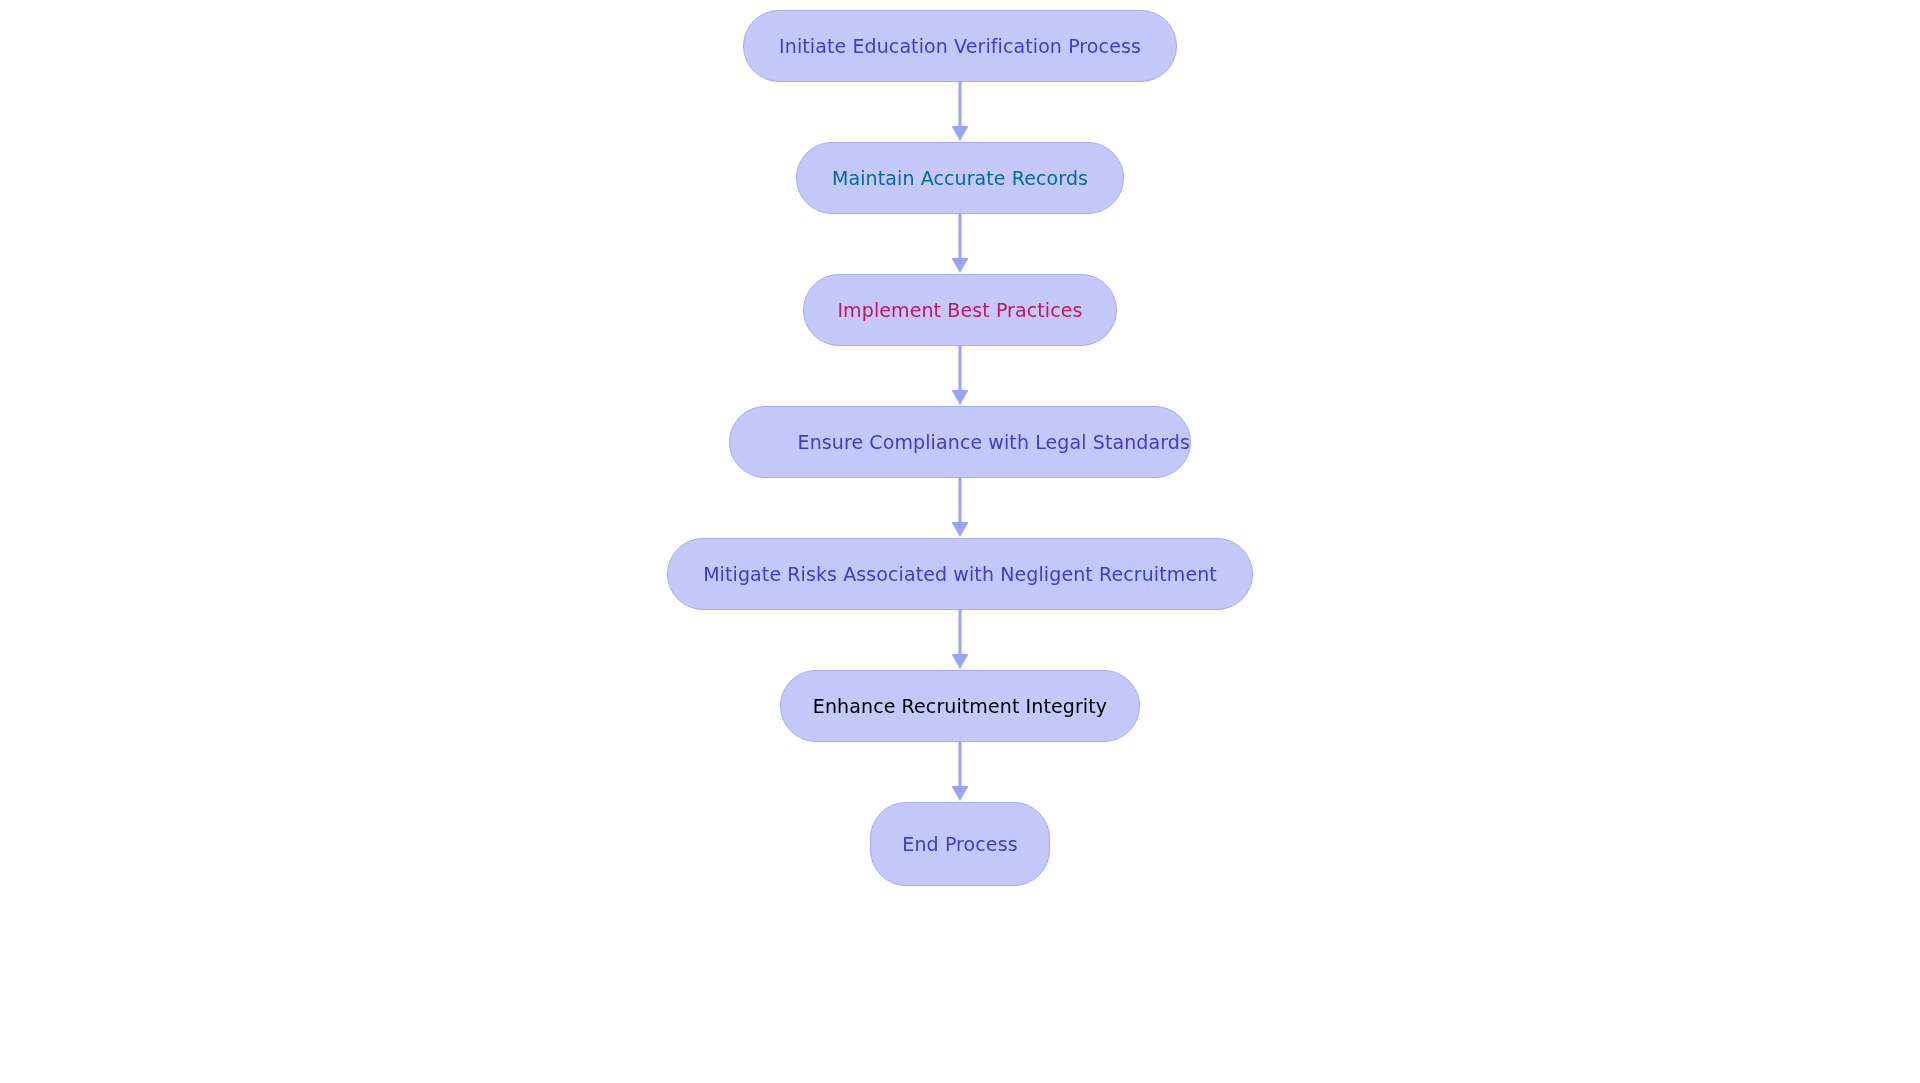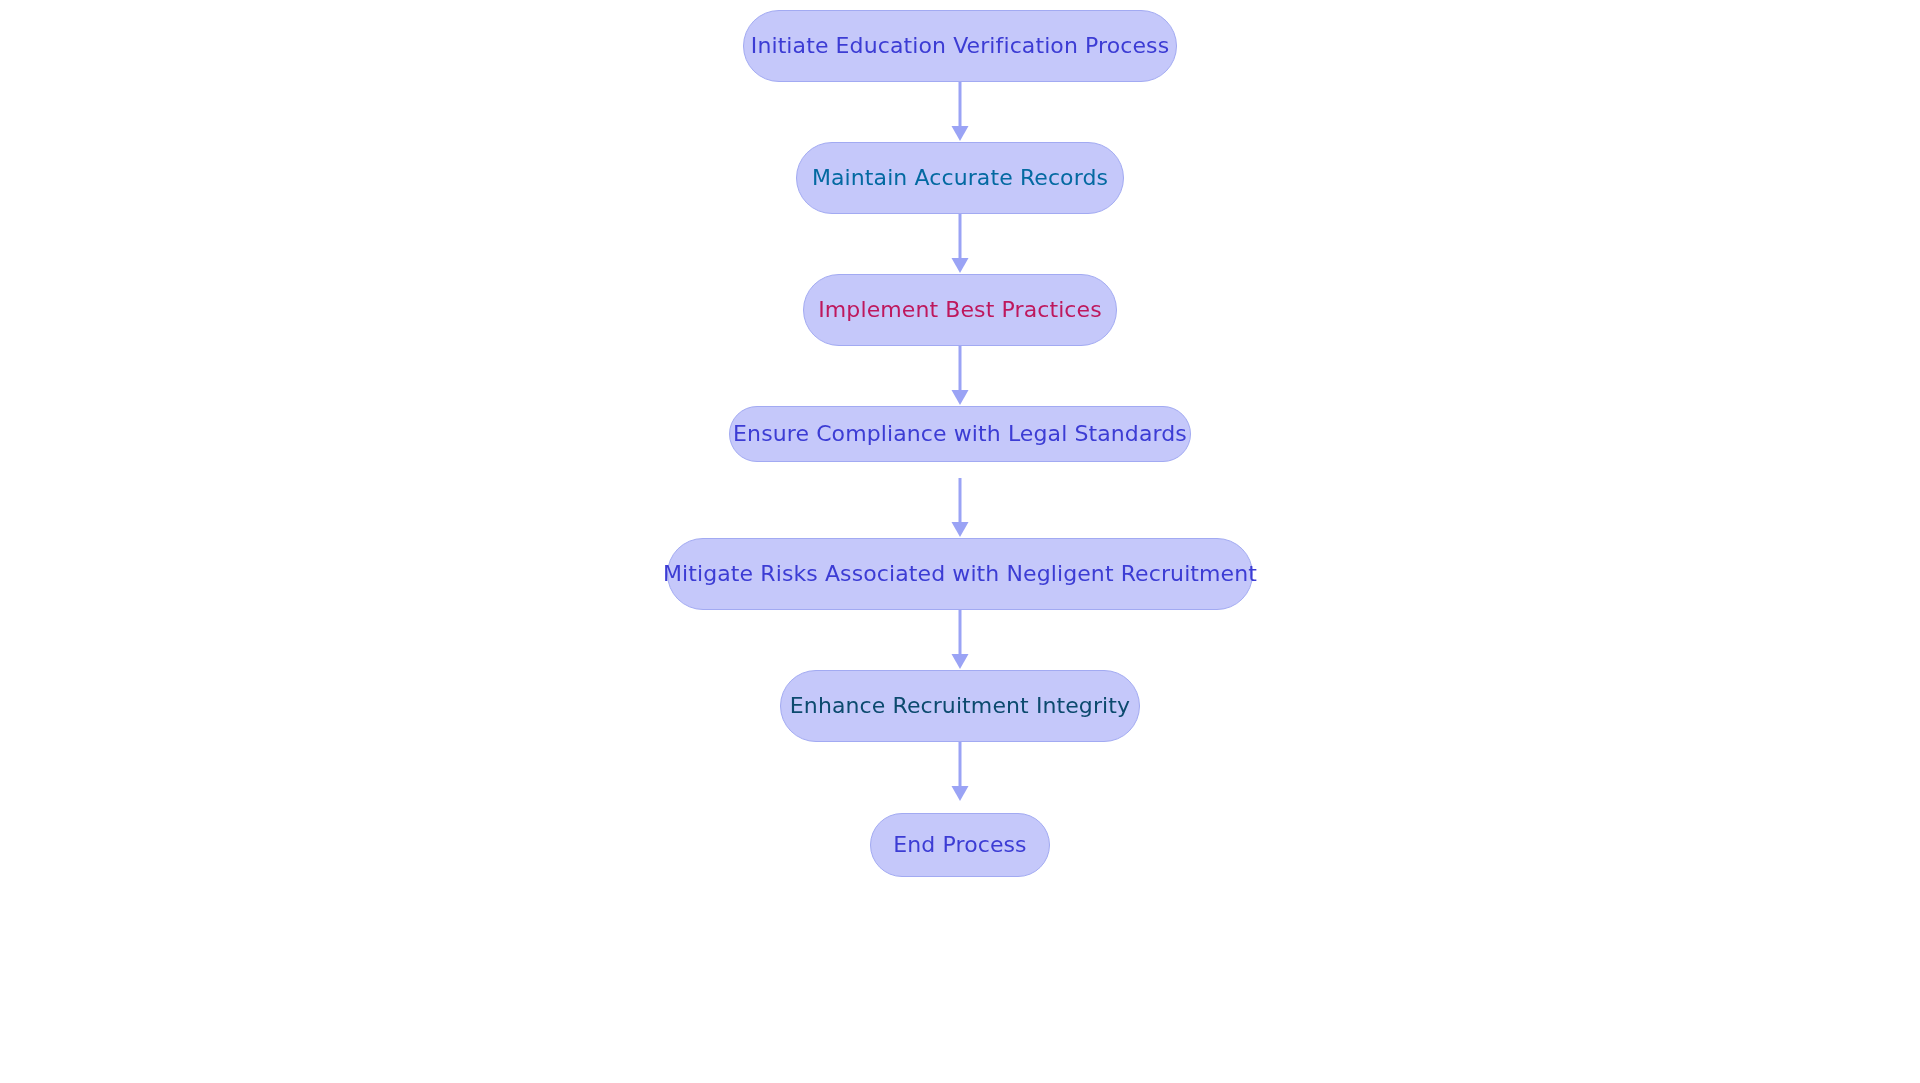--- a/index.html
+++ b/index.html
@@ -48,21 +48,21 @@
     border-radius: 36px;
     background: #c5c8fa;
     border: 1px solid #a2aaf2;
     display: flex;
     align-items: center;
     justify-content: center;
     transform: translateX(-50%);
   }
 
   .node-label {
-    font-size: 22px;
+    font-size: 19px;
     line-height: 1;
     color: #3c3cd4;
     white-space: nowrap;
     letter-spacing: 0.1px;
     font-weight: 400;
   }
 </style>
 </head>
 <body style="background: rgb(255, 255, 255);">
 
@@ -98,27 +98,27 @@
   <div class="nodes-layer">
       <div class="node" style="left: 960px; top: 10px; width: 434px; height: 72px; border-radius: 36px; background: rgb(197, 200, 250); border-color: rgb(162, 170, 242);">
         <span class="node-label" style="color: rgb(60, 60, 212);">Initiate Education Verification Process</span>
       </div>
       <div class="node" style="left: 960px; top: 142px; width: 328px; height: 72px; border-radius: 36px; background: rgb(197, 200, 250); border-color: rgb(162, 170, 242);">
         <span class="node-label" style="color: #0369a1;">Maintain Accurate Records</span>
       </div>
       <div class="node" style="left: 960px; top: 274px; width: 314px; height: 72px; border-radius: 36px; background: rgb(197, 200, 250); border-color: rgb(162, 170, 242);">
         <span class="node-label" style="color: #be185d;">Implement Best Practices</span>
       </div>
-      <div class="node" style="left: 960px; top: 406px; width: 462px; height: 56px; border-radius: 36px; background: rgb(197, 200, 250); border-color: rgb(162, 170, 242);">
+      <div class="node" style="left: 960px; top: 406px; width: 462px; height: 72px; border-radius: 36px; background: rgb(197, 200, 250); border-color: rgb(162, 170, 242); justify-content: flex-end;">
         <span class="node-label" style="color: rgb(60, 60, 212);">Ensure Compliance with Legal Standards</span>
       </div>
       <div class="node" style="left: 960px; top: 538px; width: 586px; height: 72px; border-radius: 36px; background: rgb(197, 200, 250); border-color: rgb(162, 170, 242);">
         <span class="node-label" style="color: rgb(60, 60, 212); text-align: right;">Mitigate Risks Associated with Negligent Recruitment</span>
       </div>
       <div class="node" style="left: 960px; top: 670px; width: 360px; height: 72px; border-radius: 36px; background: rgb(197, 200, 250); border-color: rgb(162, 170, 242);">
-        <span class="node-label" style="color: #0c4a6e;">Enhance Recruitment Integrity</span>
+        <span class="node-label" style="color: #000000;">Enhance Recruitment Integrity</span>
       </div>
-      <div class="node" style="left: 960px; top: 802px; width: 180px; height: 64px; border-radius: 36px; background: rgb(197, 200, 250); border-color: rgb(162, 170, 242); margin-top: 11px;">
+      <div class="node" style="left: 960px; top: 802px; width: 180px; height: 84px; border-radius: 36px; background: rgb(197, 200, 250); border-color: rgb(162, 170, 242);">
         <span class="node-label" style="color: rgb(60, 60, 212);">End Process</span>
       </div>
     </div>
 
 </div>
 
 </body></html>

